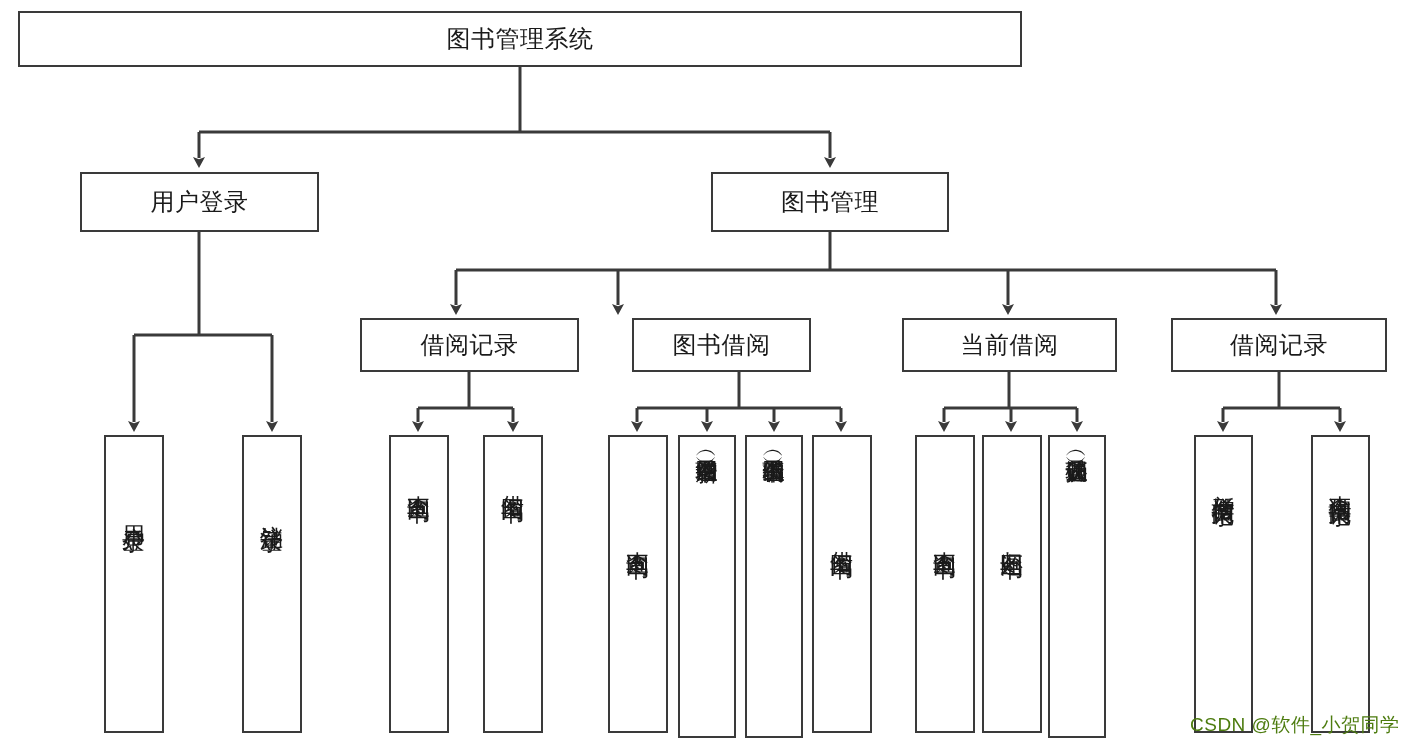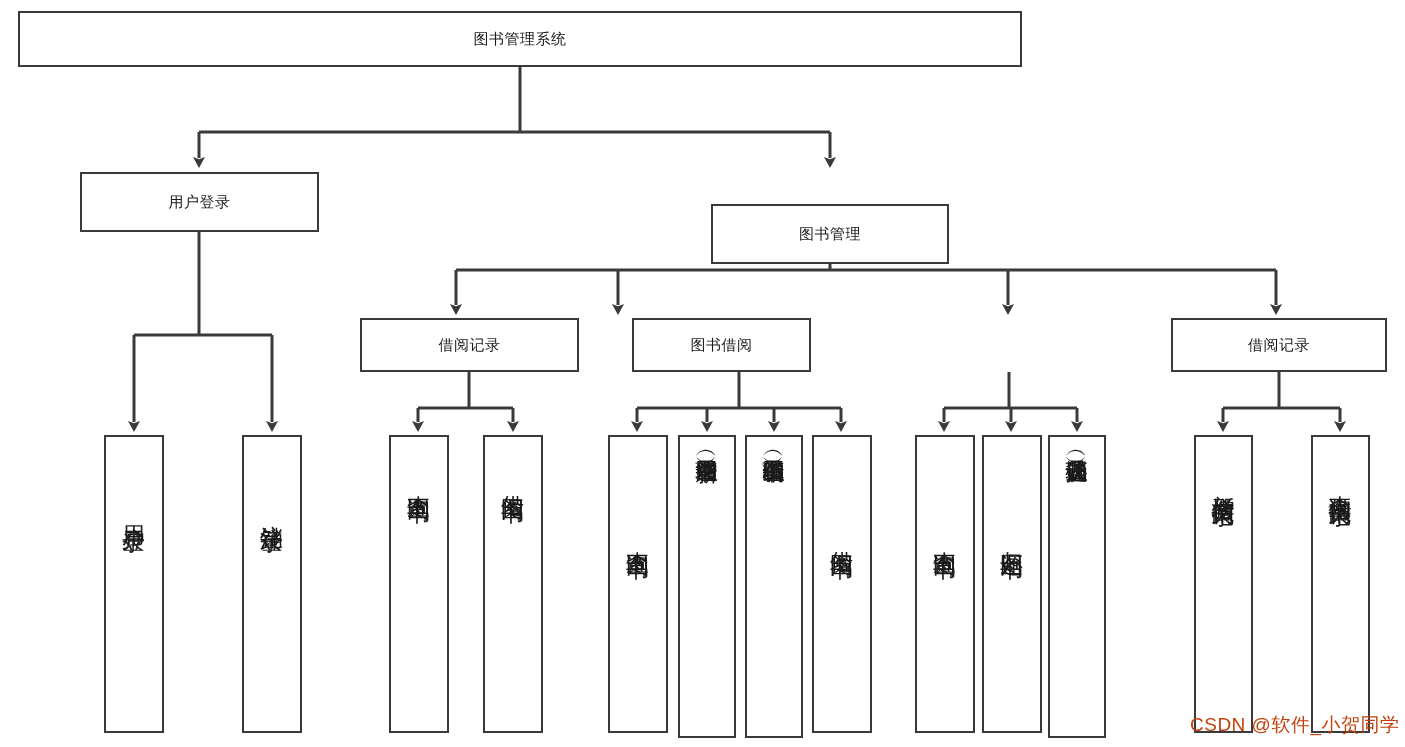--- a/index.html
+++ b/index.html
@@ -36,21 +36,21 @@
     justify-content: center;
     text-align: center;
   }
   .node .lbl {
     display: block;
     line-height: 1.18;
     color: #1a1a1a;
     letter-spacing: 0.5px;
   }
   .h-node .lbl {
-    font-size: 15px;
+    font-size: 24px;
     white-space: nowrap;
   }
   .v-node {
     align-items: flex-start;
     justify-content: center;
     padding-top: 6px;
   }
   .v-node .lbl {
     writing-mode: vertical-rl;
     text-orientation: upright;
@@ -70,21 +70,21 @@
     padding-top: 34px;
   }
   .v-node.mid3 .lbl {
     padding-top: 90px;
   }
   .watermark {
     position: absolute;
     left: 1190px;
     top: 712px;
     font-size: 19px;
-    color: #c2410c;
+    color: #4d7c0f;
     white-space: nowrap;
     letter-spacing: 0.5px;
   }
 </style>
 </head>
 <body>
 
 <div id="canvas">
 
   <svg class="wires" viewBox="0 0 1405 747">
@@ -137,30 +137,33 @@
     </g>
   </svg>
 
   <div class="node h-node" style="left:18px; top:11px; width:1004px; height:56px;">
     <span class="lbl">图书管理系统</span>
   </div>
 
   <div class="node h-node" style="left:80px; top:172px; width:239px; height:60px;">
     <span class="lbl">用户登录</span>
   </div>
-  <div class="node h-node" style="left:711px; top:172px; width:238px; height:60px;margin-top:32px;">
+  <div class="node h-node" style="left:711px; top:172px; width:238px; height:60px;">
     <span class="lbl">图书管理</span>
   </div>
 
   <div class="node h-node" style="left:360px; top:318px; width:219px; height:54px;">
     <span class="lbl">借阅记录</span>
   </div>
   <div class="node h-node" style="left:632px; top:318px; width:179px; height:54px;">
     <span class="lbl">图书借阅</span>
   </div>
+  <div class="node h-node" style="left:902px; top:318px; width:215px; height:54px;">
+    <span class="lbl">当前借阅</span>
+  </div>
   <div class="node h-node" style="left:1171px; top:318px; width:216px; height:54px;">
     <span class="lbl">借阅记录</span>
   </div>
 
   <div class="node v-node mid" style="left:104px; top:435px; width:60px; height:298px;">
     <span class="lbl">用户登录</span>
   </div>
   <div class="node v-node mid" style="left:242px; top:435px; width:60px; height:298px;">
     <span class="lbl">注销登录</span>
   </div>

